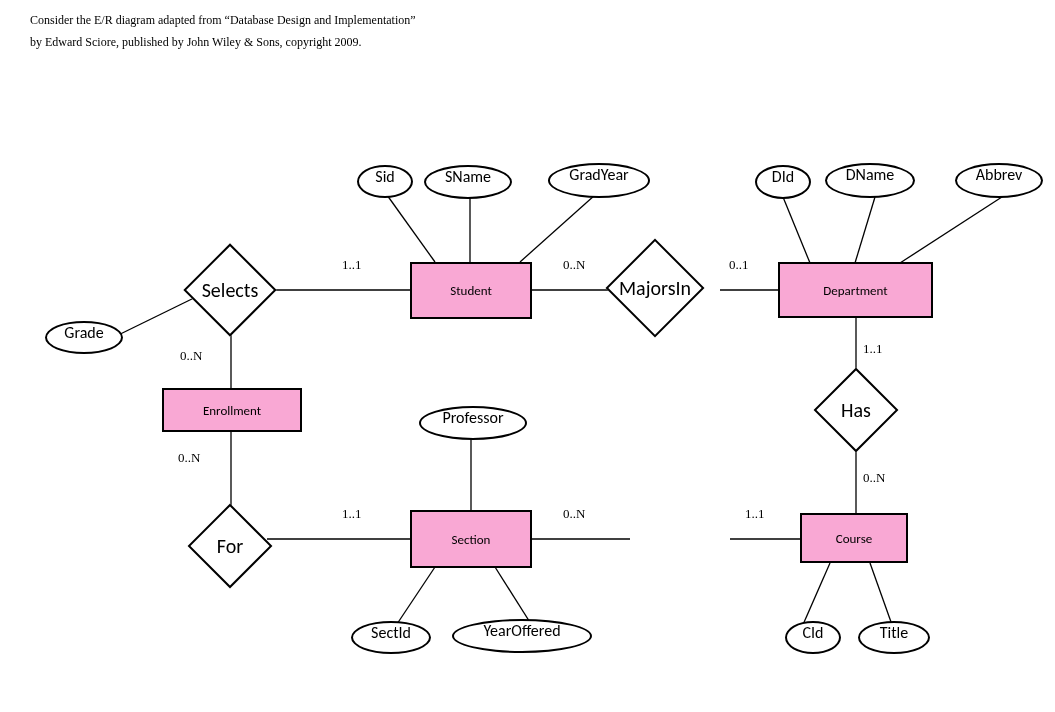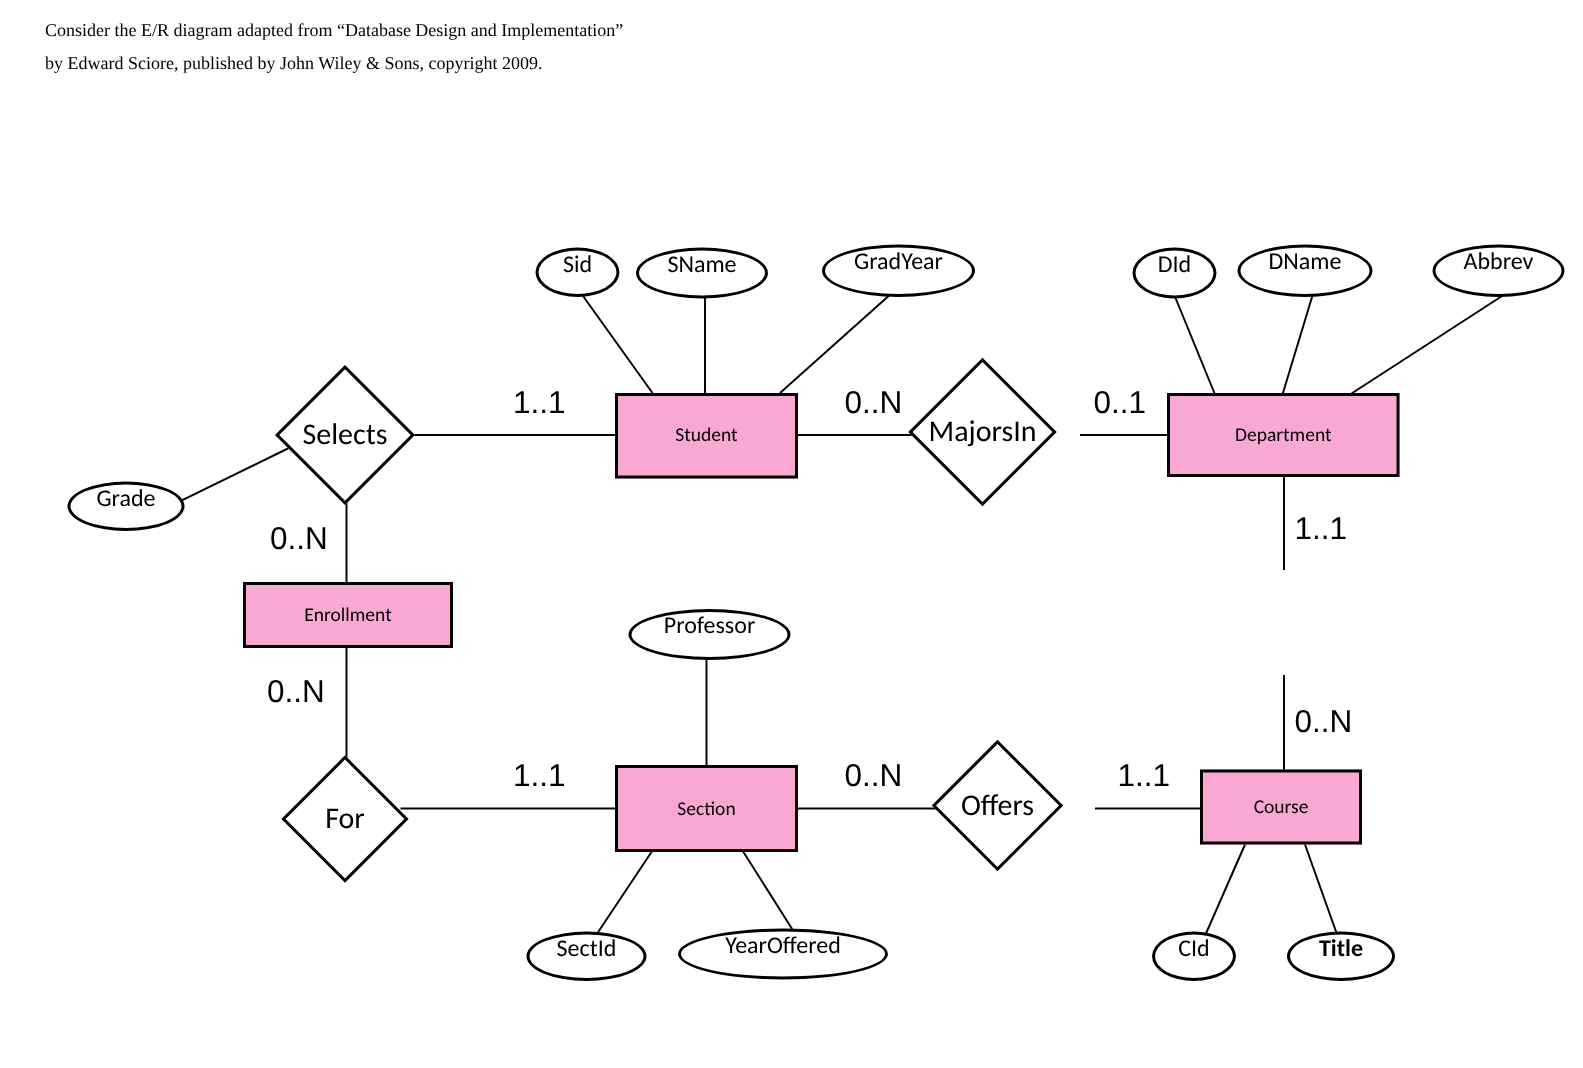--- a/index.html
+++ b/index.html
@@ -19,22 +19,22 @@
     .rel-wrap { position: absolute; }
     .rel {
       width: 100%; height: 100%; transform: rotate(45deg);
       border: 2px solid #000; background: #fff;
     }
     .rel-label {
       position: absolute; left: 50%; top: 50%; transform: translate(-50%,-50%);
       font-family: Calibri, Arial, sans-serif; font-size: 20px; white-space: nowrap;
     }
     .card {
-      position: absolute; font-family: Liberation Sans, sans-serif;
-      font-size: 21px; background: transparent;
+      position: absolute; font-family: Liberation Serif, serif;
+      font-size: 13px; background: transparent;
     }
     svg.wires { position: absolute; left:0; top:0; width:1055px; height:712px; pointer-events:none; }
     svg.wires line { stroke:#000; stroke-width:1.3; }
   </style>
 </head>
 <body>
 
 <div class="intro">
   <div>Consider the E/R diagram adapted from “Database Design and Implementation”</div>
   <div>by Edward Sciore, published by John Wiley &amp; Sons, copyright 2009.</div>
@@ -109,49 +109,49 @@
     </div>
 
   <div class="entity" style="left:162px; top:388px; width:140px; height:44px;">
       <span>Enrollment</span>
     </div>
 
   <div class="attr" style="left:419px; top:406px; width:108px; height:34px;">
       <span>Professor</span>
     </div>
 
+  <div class="rel-wrap" style="left:826px; top:380px; width:60px; height:60px;">
+    <div class="rel"></div>
+      <div class="rel-label">Has</div>
+  </div>
 
   <div class="rel-wrap" style="left:200px; top:516px; width:60px; height:60px;">
     <div class="rel"></div>
       <div class="rel-label">For</div>
   </div>
 
   <div class="entity" style="left:410px; top:510px; width:122px; height:58px;">
       <span>Section</span>
     </div>
 
-  <div class="rel-wrap" style="left:634px; top:506px; width:62px; height:62px;">
-    <div class="rel"></div>
-      <div class="rel-label">Offers</div>
-  </div>
 
   <div class="entity" style="left:800px; top:513px; width:108px; height:50px;">
       <span>Course</span>
     </div>
 
   <div class="attr" style="left:351px; top:621px; width:80px; height:33px;">
       <span>SectId</span>
     </div>
   <div class="attr" style="left:452px; top:619px; width:140px; height:34px;">
       <span>YearOffered</span>
     </div>
-  <div class="attr" style="left:768px; top:621px; width:56px; height:33px;">
+  <div class="attr" style="left:785px; top:621px; width:56px; height:33px;">
       <span>CId</span>
     </div>
-  <div class="attr" style="left:858px; top:621px; width:72px; height:33px;font-weight:bold;">
+  <div class="attr" style="left:858px; top:621px; width:72px; height:33px;">
       <span>Title</span>
     </div>
 
   <div class="card" style="left:342px; top:257px;">1..1</div>
   <div class="card" style="left:563px; top:257px;">0..N</div>
   <div class="card" style="left:729px; top:257px;">0..1</div>
   <div class="card" style="left:180px; top:348px;">0..N</div>
   <div class="card" style="left:178px; top:450px;">0..N</div>
   <div class="card" style="left:342px; top:506px;">1..1</div>
   <div class="card" style="left:563px; top:506px;">0..N</div>

